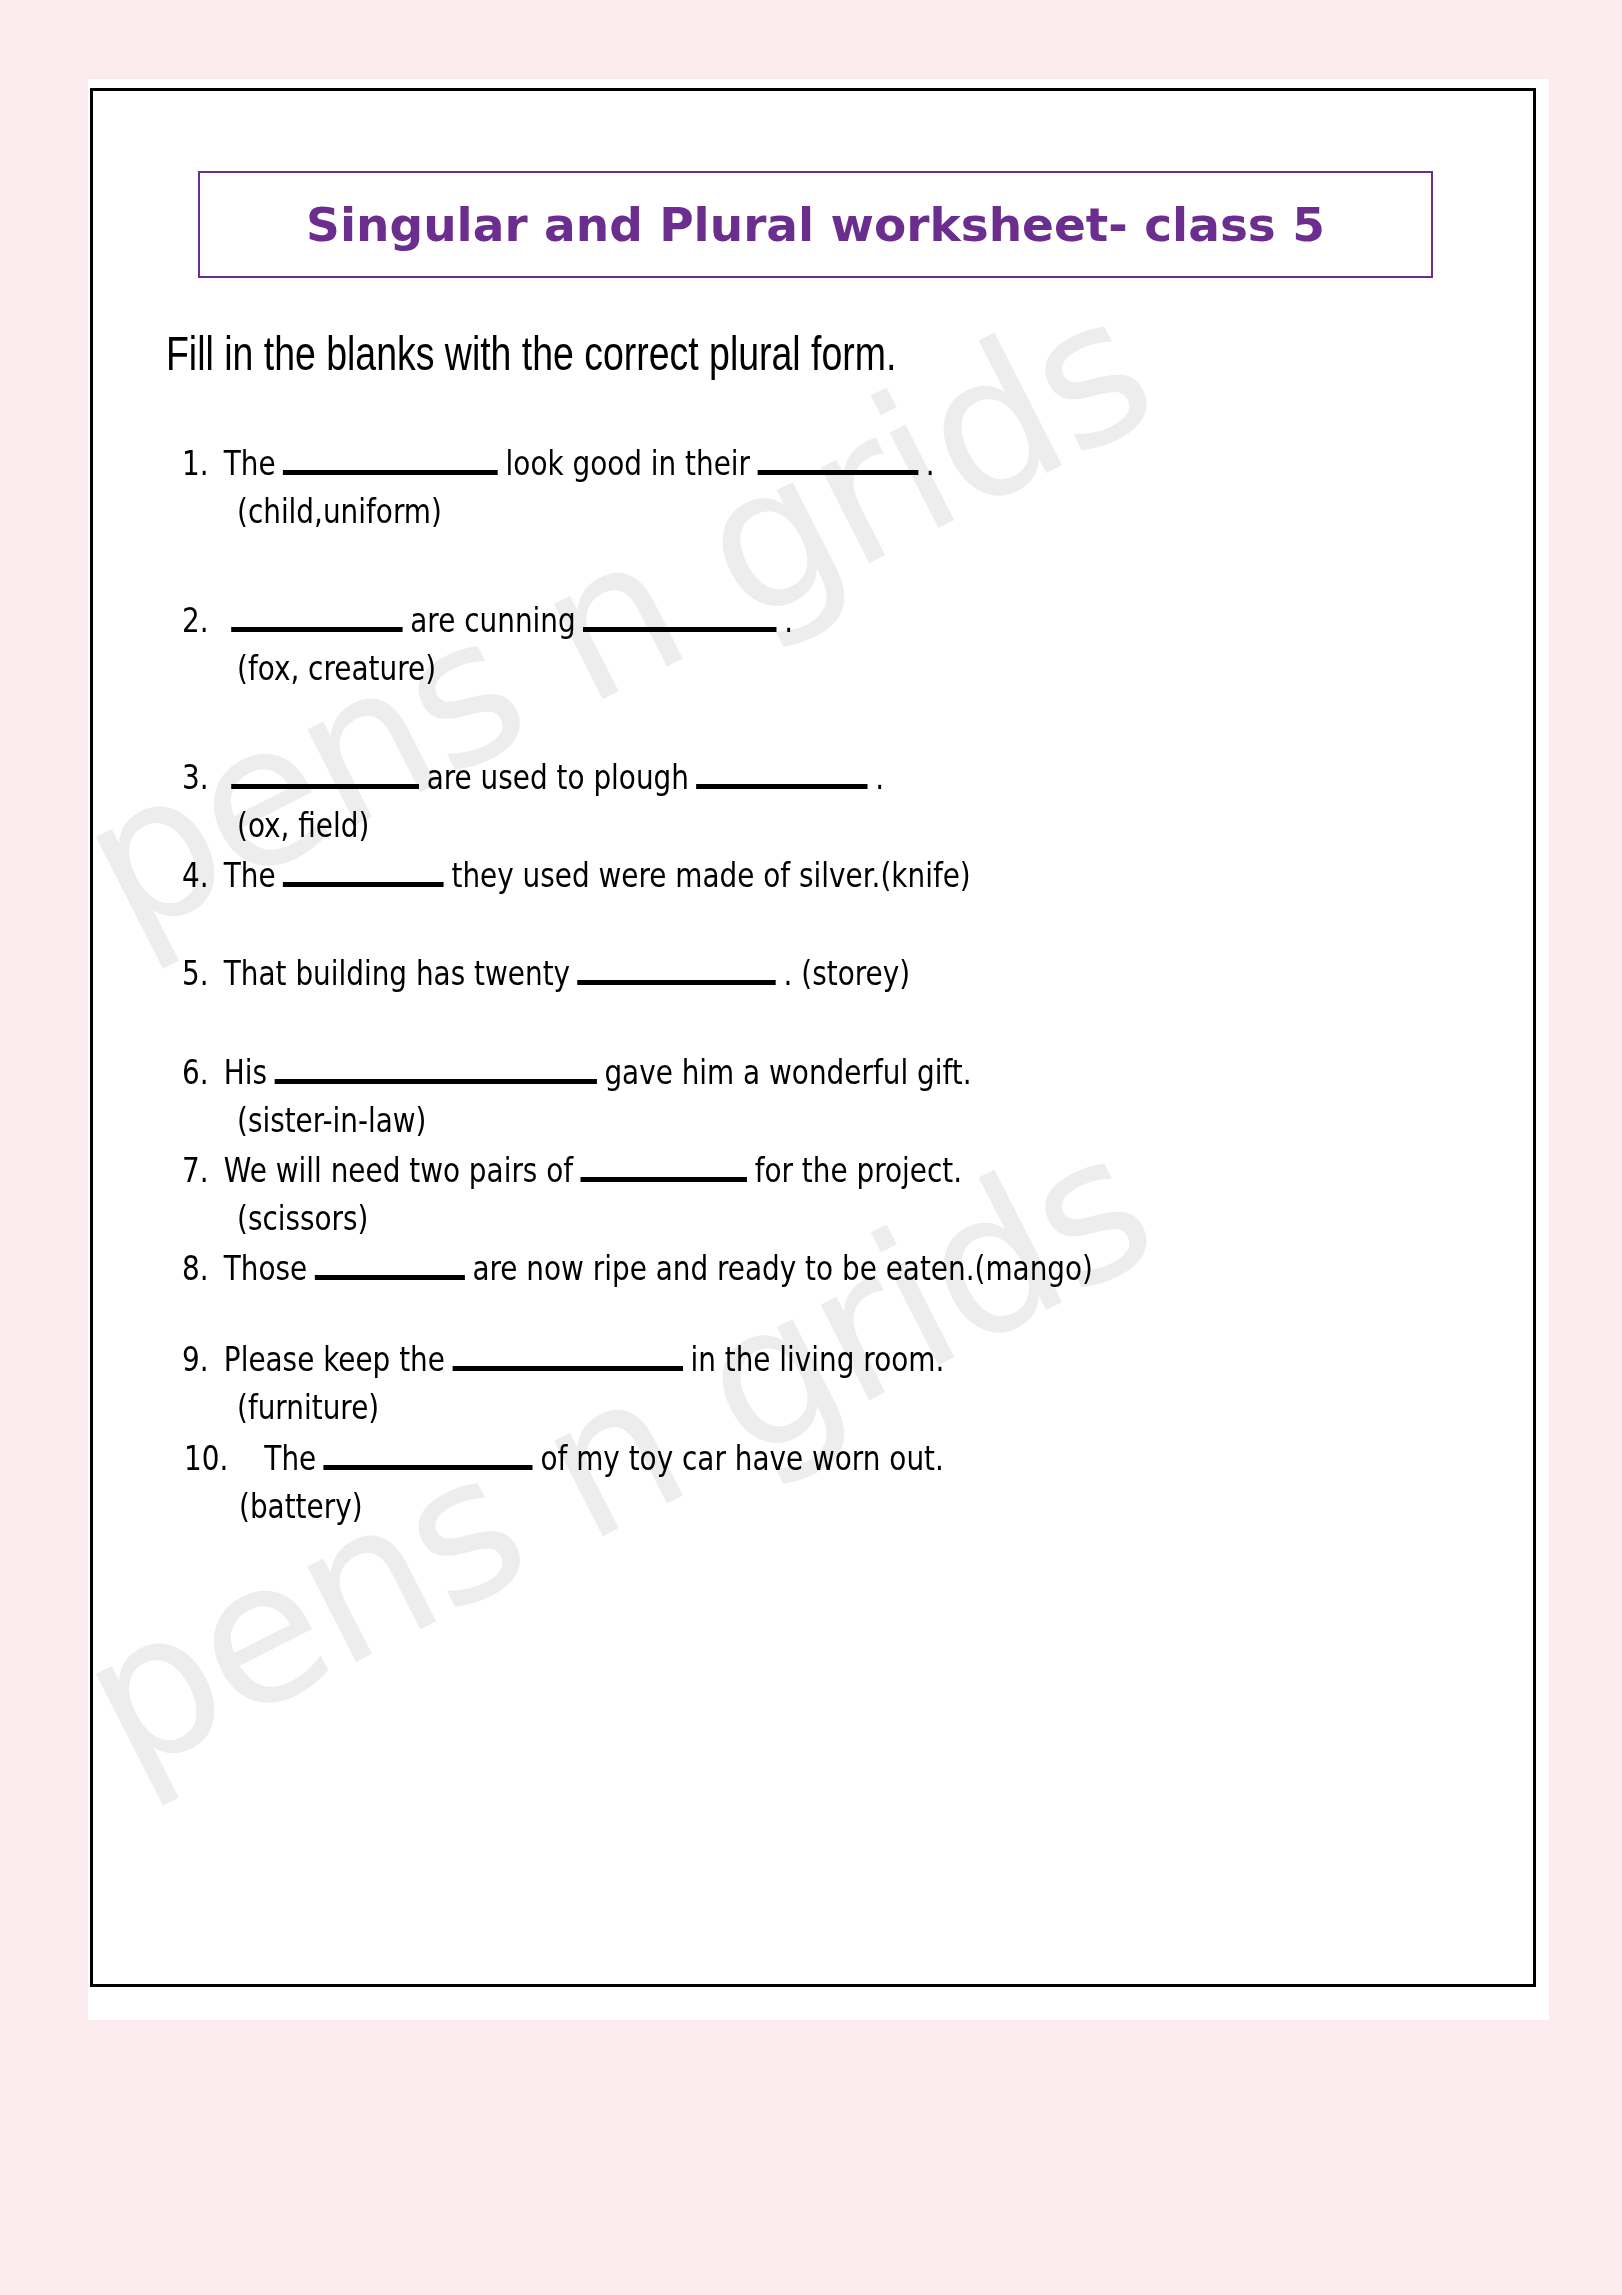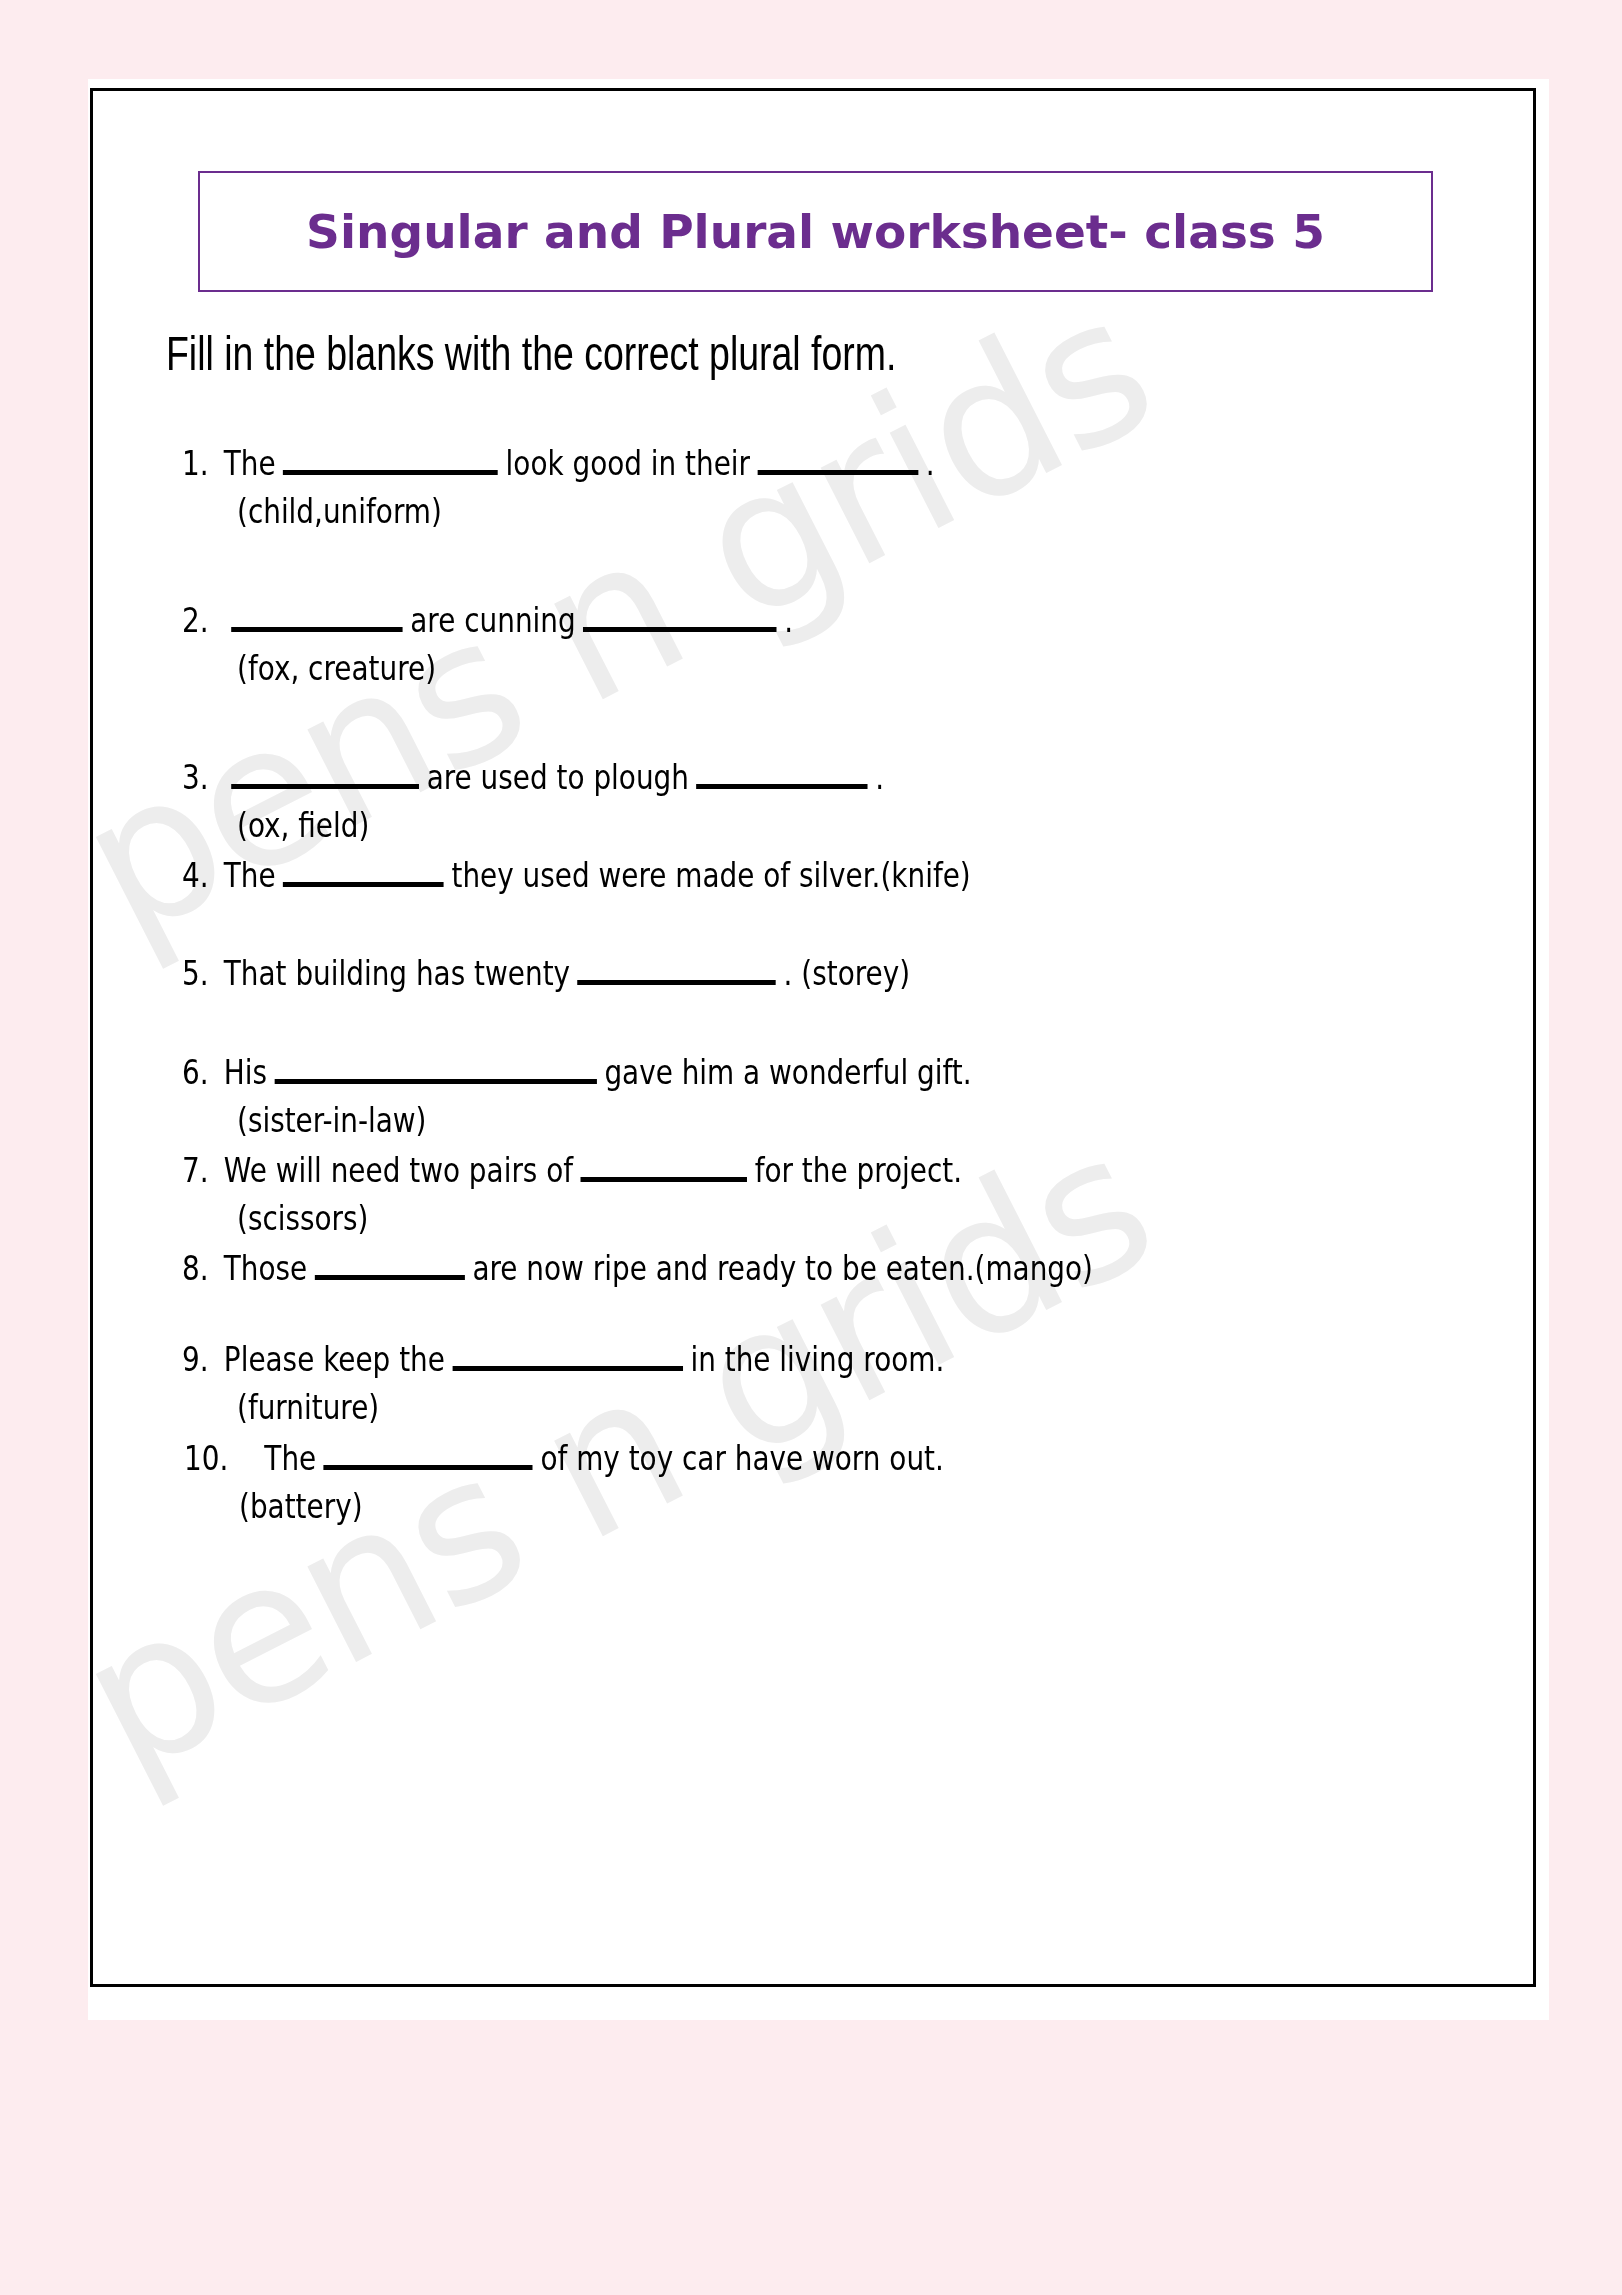--- a/index.html
+++ b/index.html
@@ -59,21 +59,21 @@
     transform: rotate(-27deg);
     transform-origin: 0 50%;
   }
 
   
   #title-box {
     position: absolute;
     left: 198px;
     top: 171px;
     width: 1235px;
-    height: 121px;
+    height: 107px;
     border: 2.6px solid #6b2d8e;
     box-sizing: border-box;
     display: flex;
     align-items: center;
     justify-content: center;
   }
   #worksheet-title {
     color: #6b2d8e;
     font-family: "DejaVu Sans", sans-serif;
     font-weight: 700;

